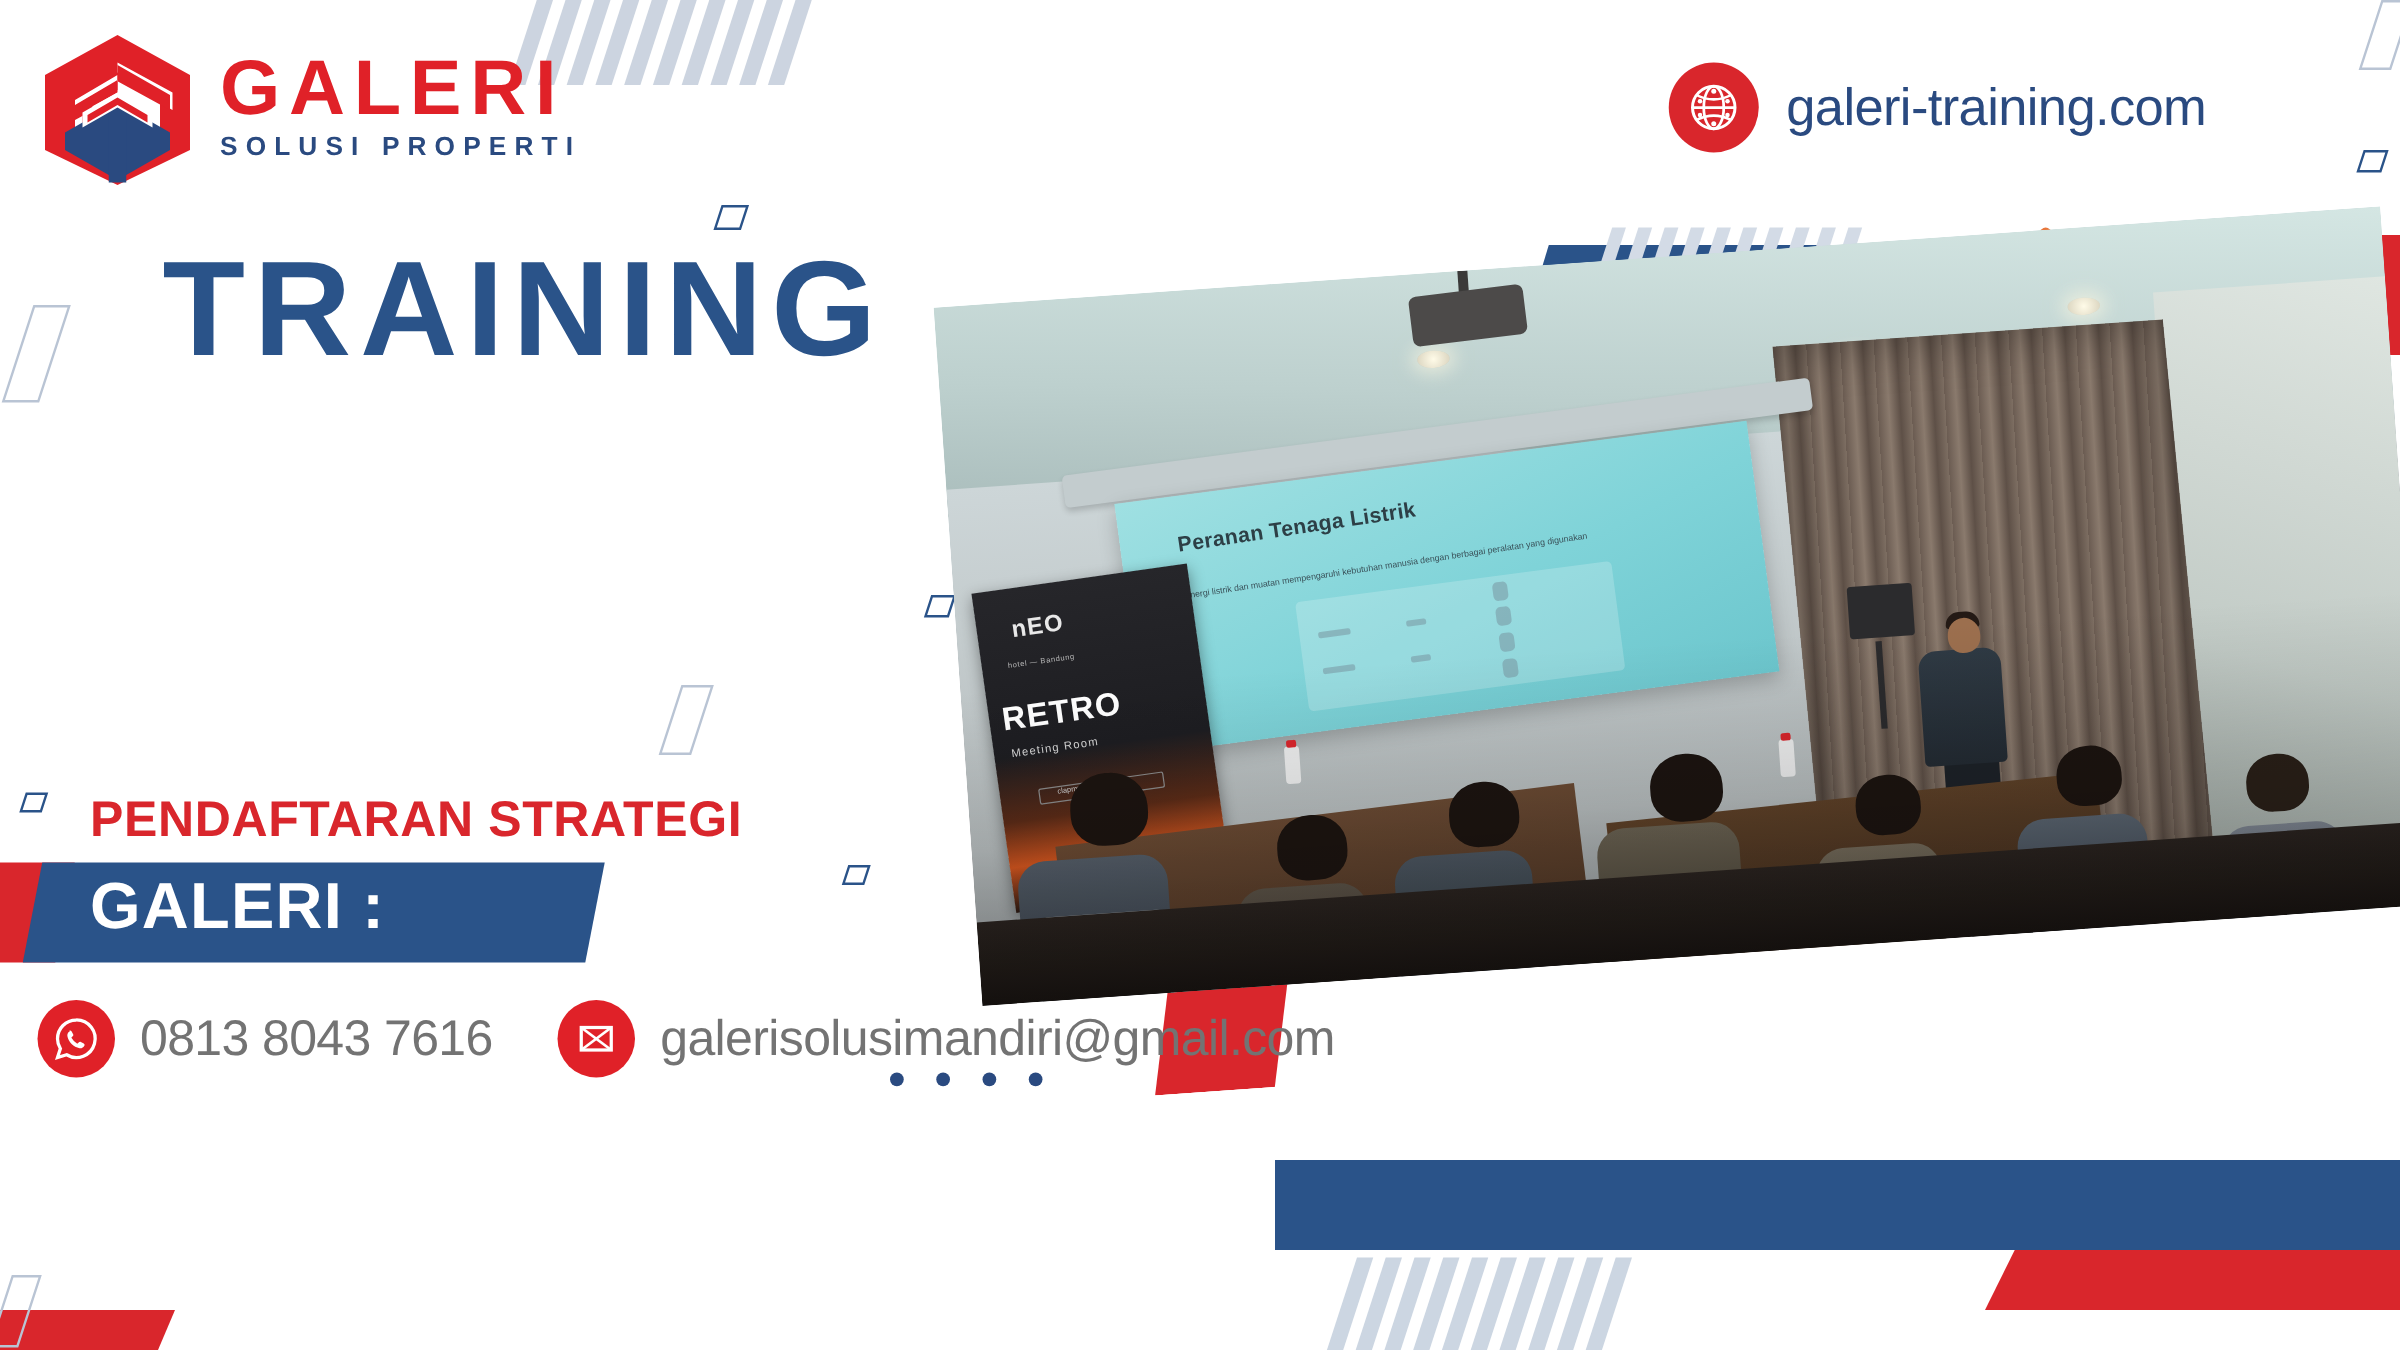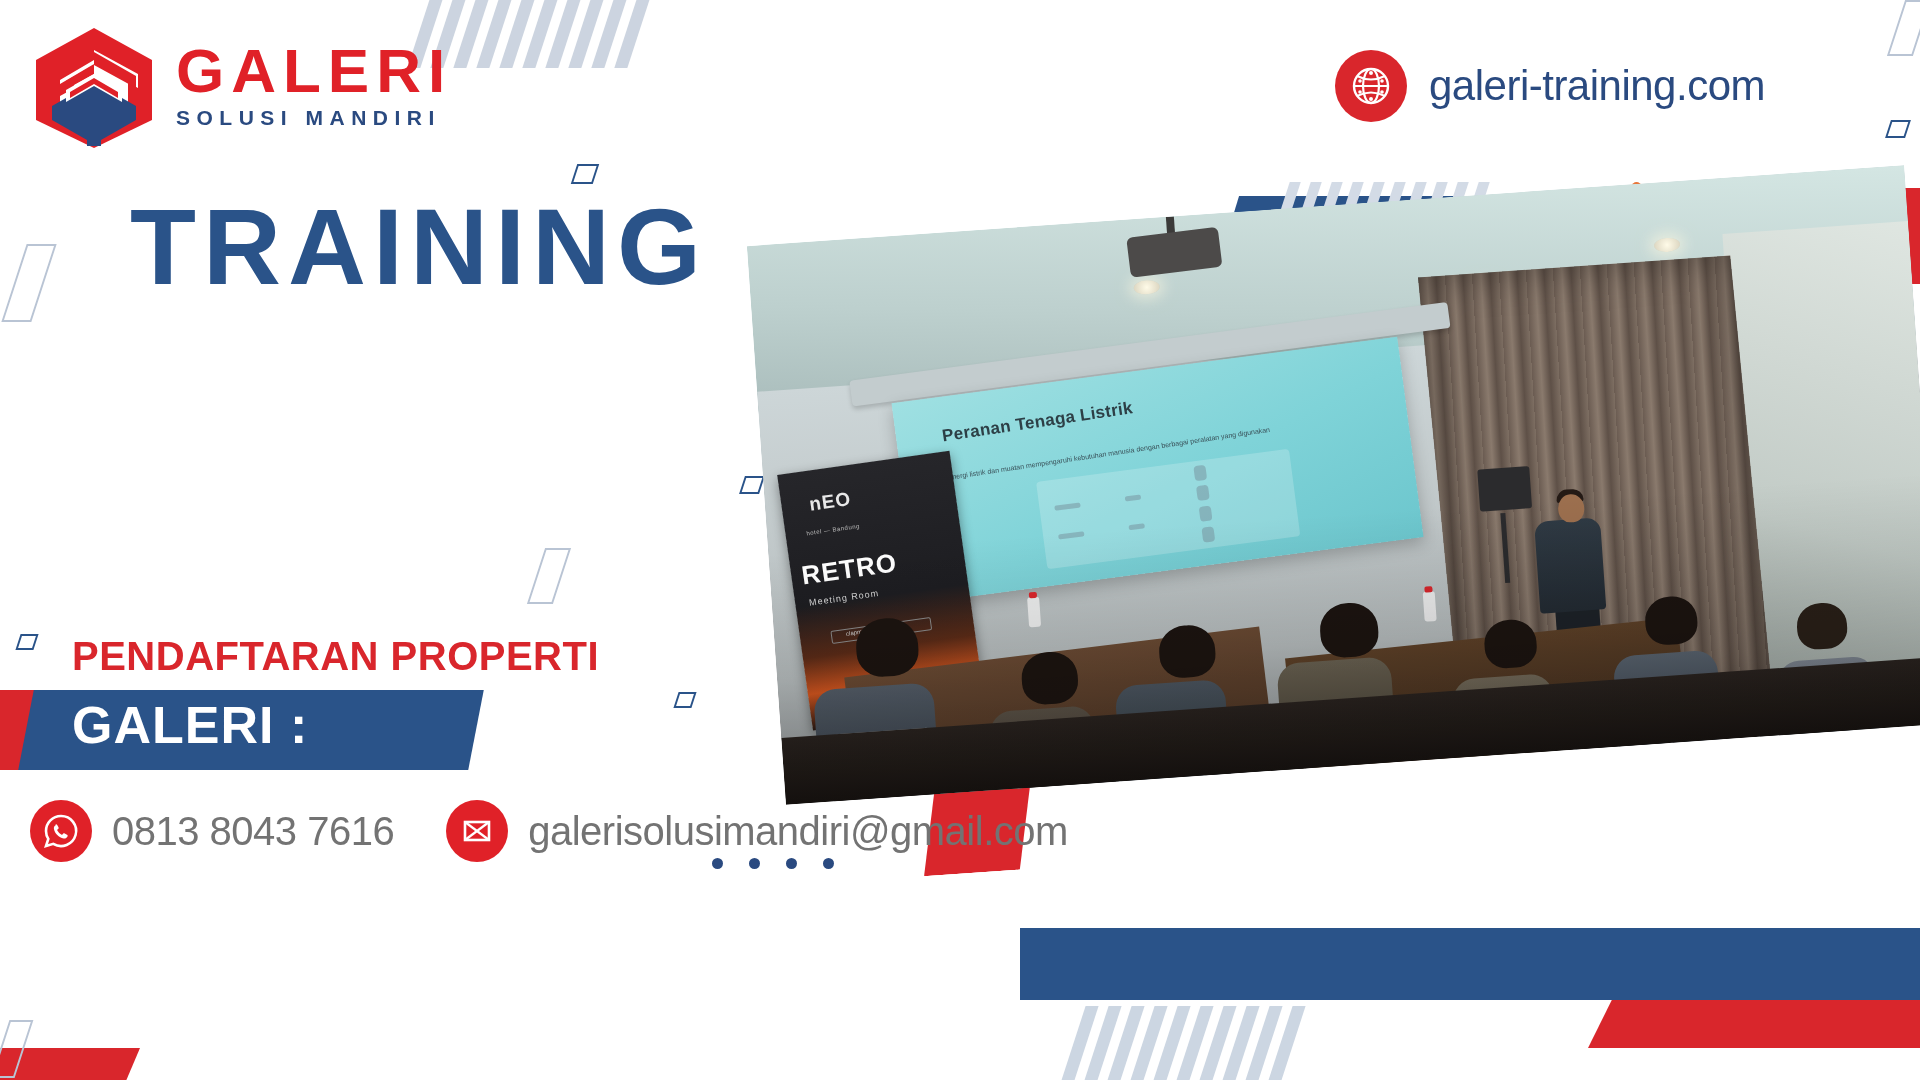--- a/index.html
+++ b/index.html
@@ -332,21 +332,21 @@
       <polygon points="64,6 122,38 122,98 64,126 6,98 6,38" fill="#e02128"></polygon>
       <polygon points="64,28 108,52 108,66 64,42 30,62 30,86 52,74 52,62 30,74 30,58 64,38 64,52 44,63 44,72 64,61 64,98 30,80 30,96 64,116 98,96 98,56 64,36" fill="#ffffff"></polygon>
       <polygon points="64,30 106,54 106,66 64,43 36,59 36,83 56,72 56,64 42,72 42,62 64,50" fill="#e02128"></polygon>
       <polygon points="64,60 106,84 106,98 64,122 22,98 22,84" fill="#2a4a80"></polygon>
       <rect x="57" y="62" width="14" height="62" fill="#2a4a80"></rect>
       <polygon points="64,52 92,68 92,80 64,64 36,80 36,68" fill="#ffffff"></polygon>
       <polygon points="64,56 88,70 88,76 64,62 40,76 40,70" fill="#e02128"></polygon>
     </svg>
     <div id="logo-words">
       <div id="logo-galeri">GALERI</div>
-      <div id="logo-sub">SOLUSI MANDIRI</div>
+      <div id="logo-sub">SOLUSI PROPERTI</div>
     </div>
   </div>
 
   <div id="website">
     <span id="globe-badge">
       <svg width="46" height="46" viewBox="0 0 46 46">
         <circle cx="23" cy="23" r="17" fill="none" stroke="#fff" stroke-width="2.4"></circle>
         <ellipse cx="23" cy="23" rx="8" ry="17" fill="none" stroke="#fff" stroke-width="2.2"></ellipse>
         <line x1="6" y1="23" x2="40" y2="23" stroke="#fff" stroke-width="2.2"></line>
         <path d="M9 13 Q23 20 37 13" fill="none" stroke="#fff" stroke-width="2"></path>
@@ -357,21 +357,21 @@
           <circle cx="34" cy="18" r="1.8" fill="#fff"></circle>
         <circle cx="12" cy="29" r="1.8" fill="#fff"></circle>
           <circle cx="34" cy="29" r="1.8" fill="#fff"></circle>
       </svg>
     </span>
     <span id="website-text">galeri-training.com</span>
   </div>
 
   <div id="headline">TRAINING</div>
 
-  <div id="register-line">PENDAFTARAN PROPERTI</div>
+  <div id="register-line">PENDAFTARAN STRATEGI</div>
   <div id="hubungi-red"></div>
   <div id="hubungi-blue"></div>
   <div id="hubungi-label">GALERI :</div>
 
   <div id="contacts">
     <div class="ctc">
       <span class="ctc-badge">
         <svg width="42" height="42" viewBox="0 0 42 42">
           <path d="M21 6C12.7 6 6 12.7 6 21c0 2.9.8 5.6 2.3 7.9L6 36l7.3-2.2A15 15 0 1 0 21 6z" fill="none" stroke="#fff" stroke-width="2.6"></path>
           <path d="M15.5 14.5c.6-.3 1.3-.2 1.7.5l1.3 2.3c.3.6.2 1.2-.3 1.6l-.8.7c-.2.2-.3.5-.1.8a11 11 0 0 0 4.3 4.3c.3.2.6.1.8-.1l.7-.8c.4-.5 1-.6 1.6-.3l2.3 1.3c.7.4.8 1.1.5 1.7-.7 1.4-2.3 2.3-3.9 2-4.7-.8-8.9-5-9.7-9.7-.3-1.6.6-3.2 2-3.9z" fill="#fff"></path>

